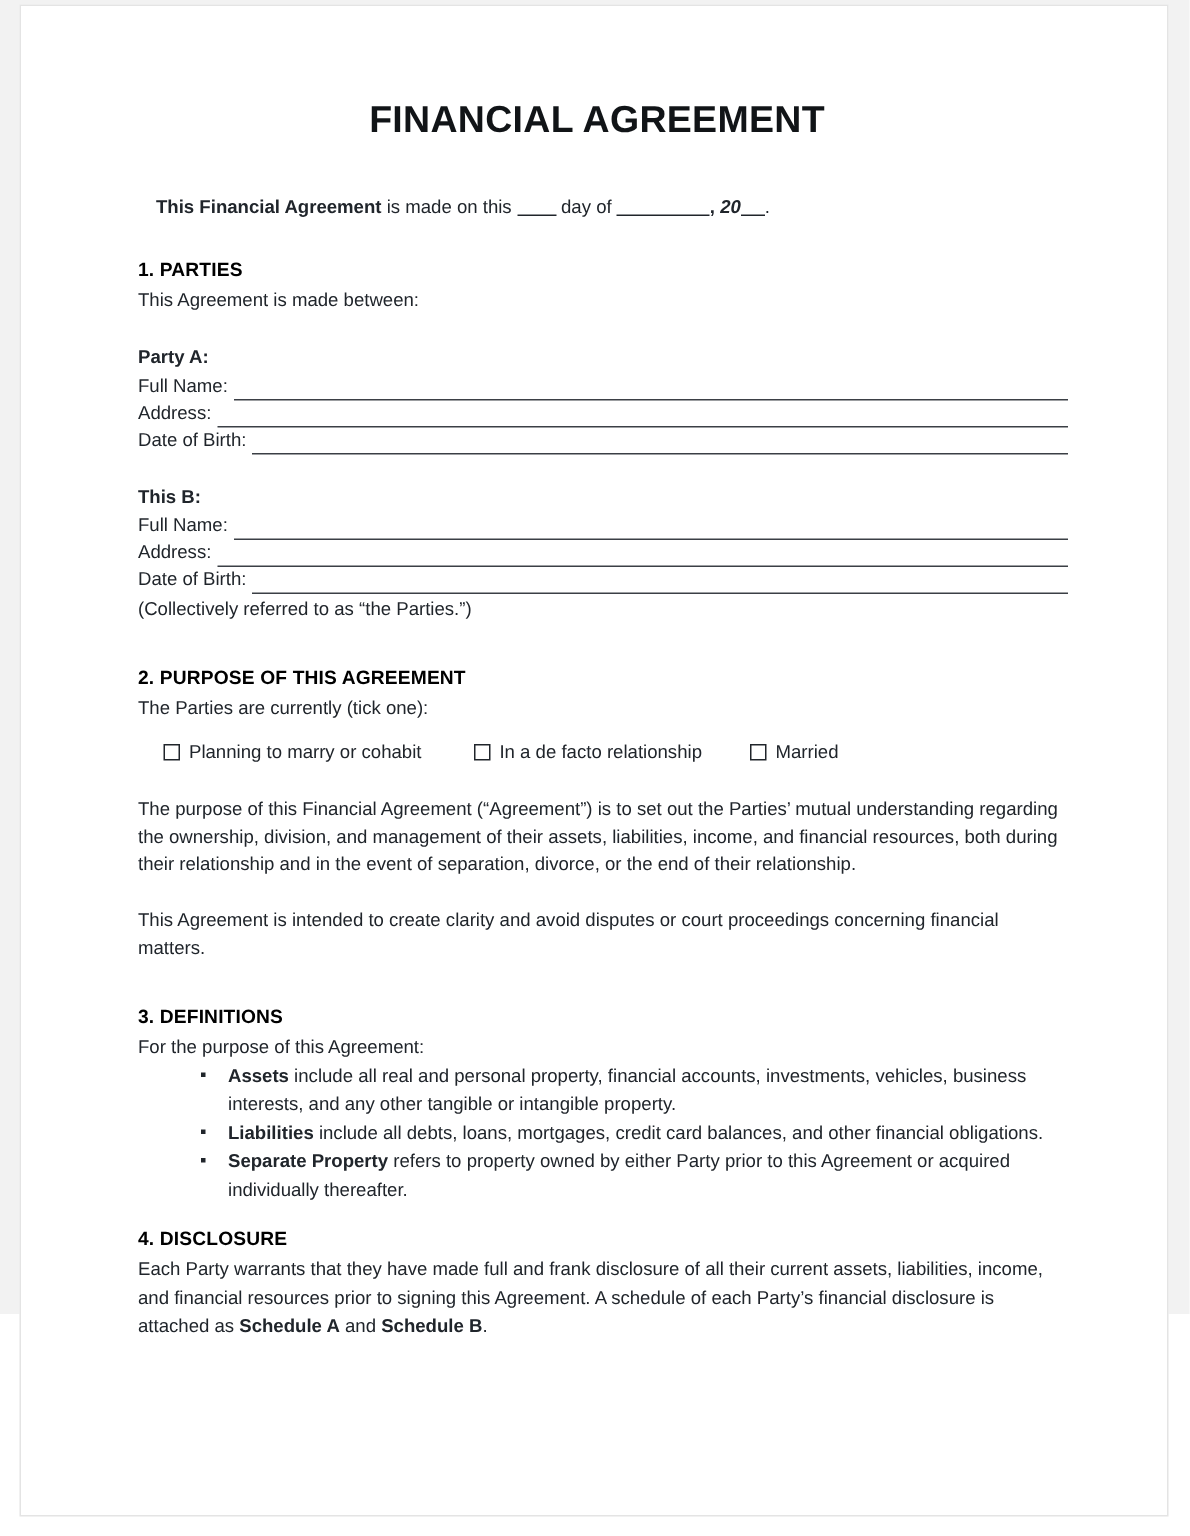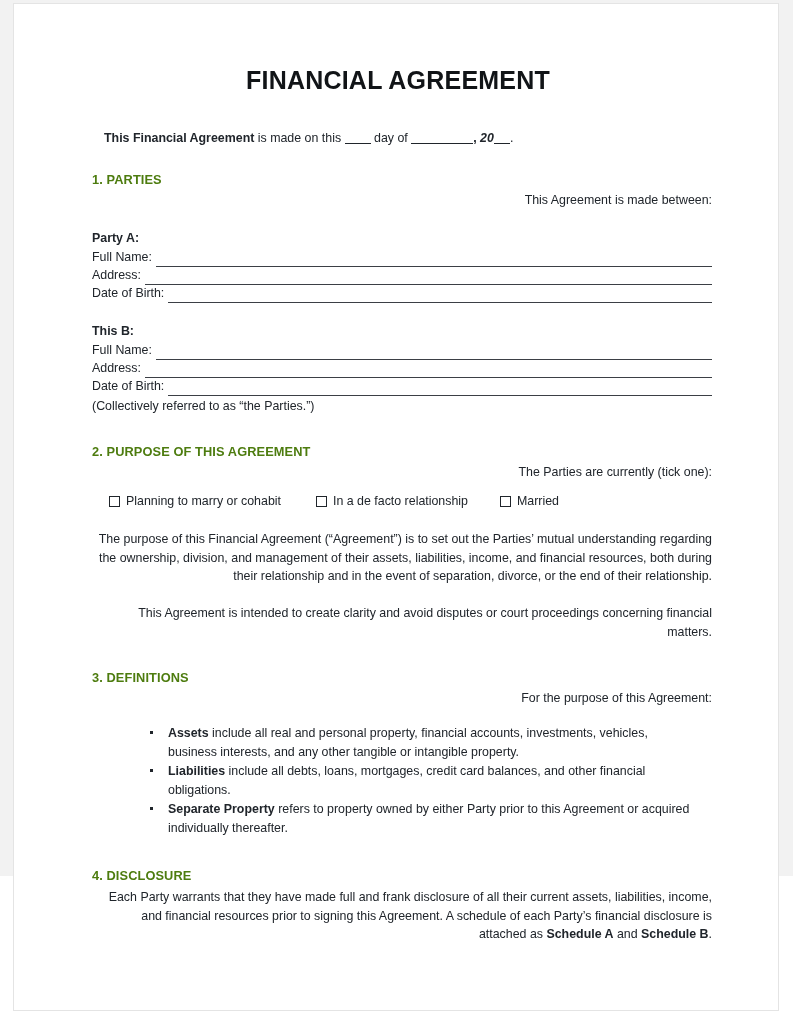--- a/index.html
+++ b/index.html
@@ -69,27 +69,26 @@
   .blank-xs { width: 16px; }
   .yr {
     font-weight: bold;
     font-style: italic;
   }
 
   h2.sec-head {
     font-size: 12.8px;
     font-weight: bold;
     margin: 0 0 2px 0;
-    color: #4d7c0f;
+    color: #000000;
     letter-spacing: 0.1px;
   }
 
   p.para {
     margin: 0 0 0 0;
-    text-align: right;
   }
 
   .party-block { margin-top: 19px; }
   .party-label {
     font-weight: bold;
     margin-bottom: 1px;
   }
   .field-row {
     display: flex;
     align-items: flex-end;
@@ -130,21 +129,21 @@
   .checkbox-glyph {
     width: 9px;
     height: 9px;
     border: 1.2px solid #20252b;
     margin-right: 6px;
     flex: 0 0 auto;
     background: #fff;
   }
 
   ul.def-list {
-    margin: 16px;
+    margin: 0;
     padding: 0;
     list-style: none;
   }
   ul.def-list li {
     position: relative;
     padding-left: 60px;
     margin-bottom: 0px;
   }
   ul.def-list li .bullet-dot {
     position: absolute;

